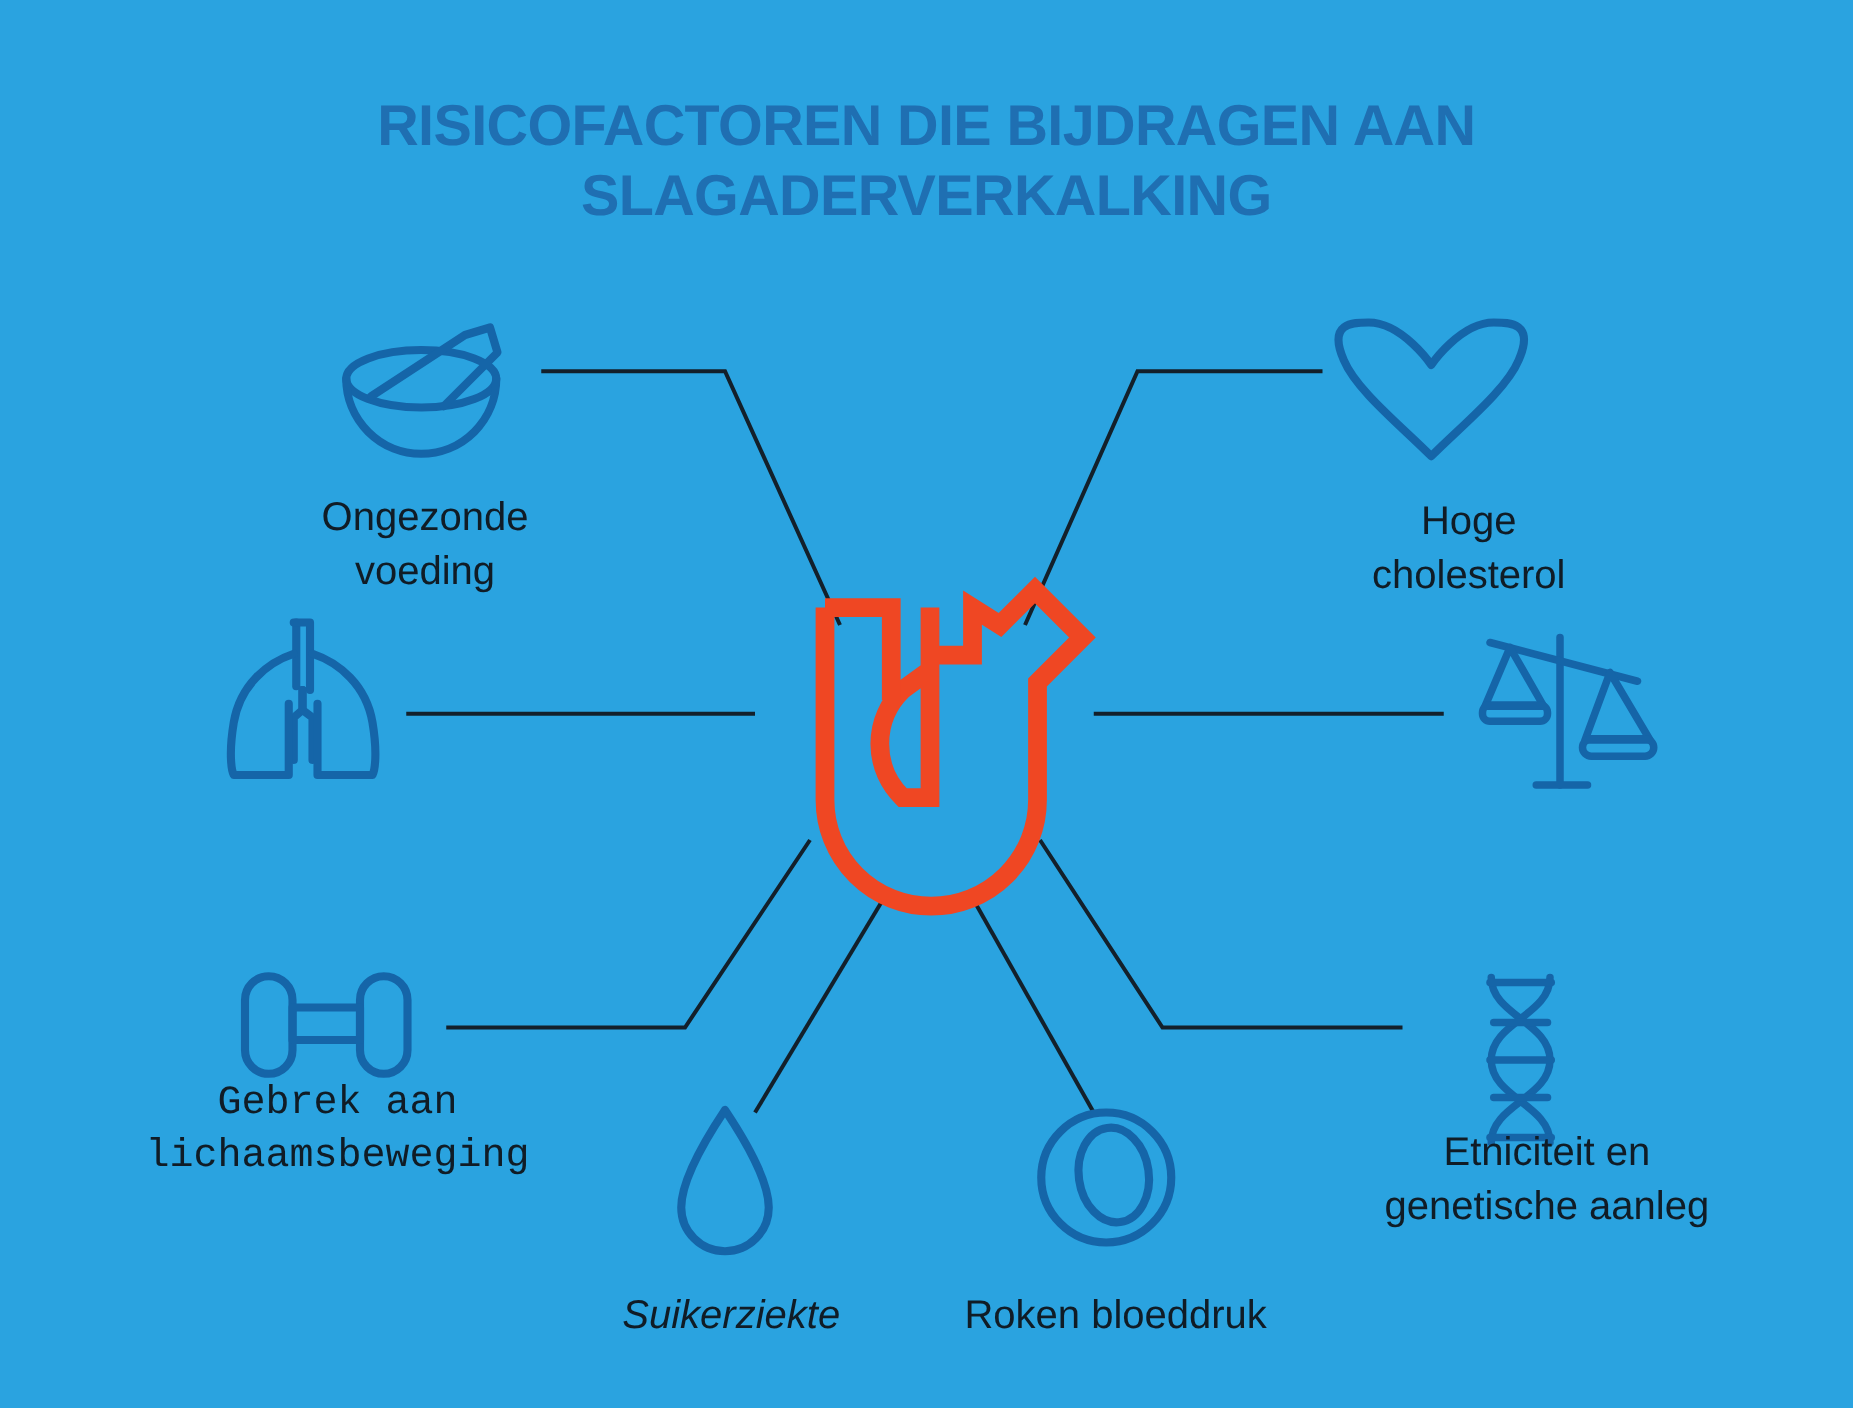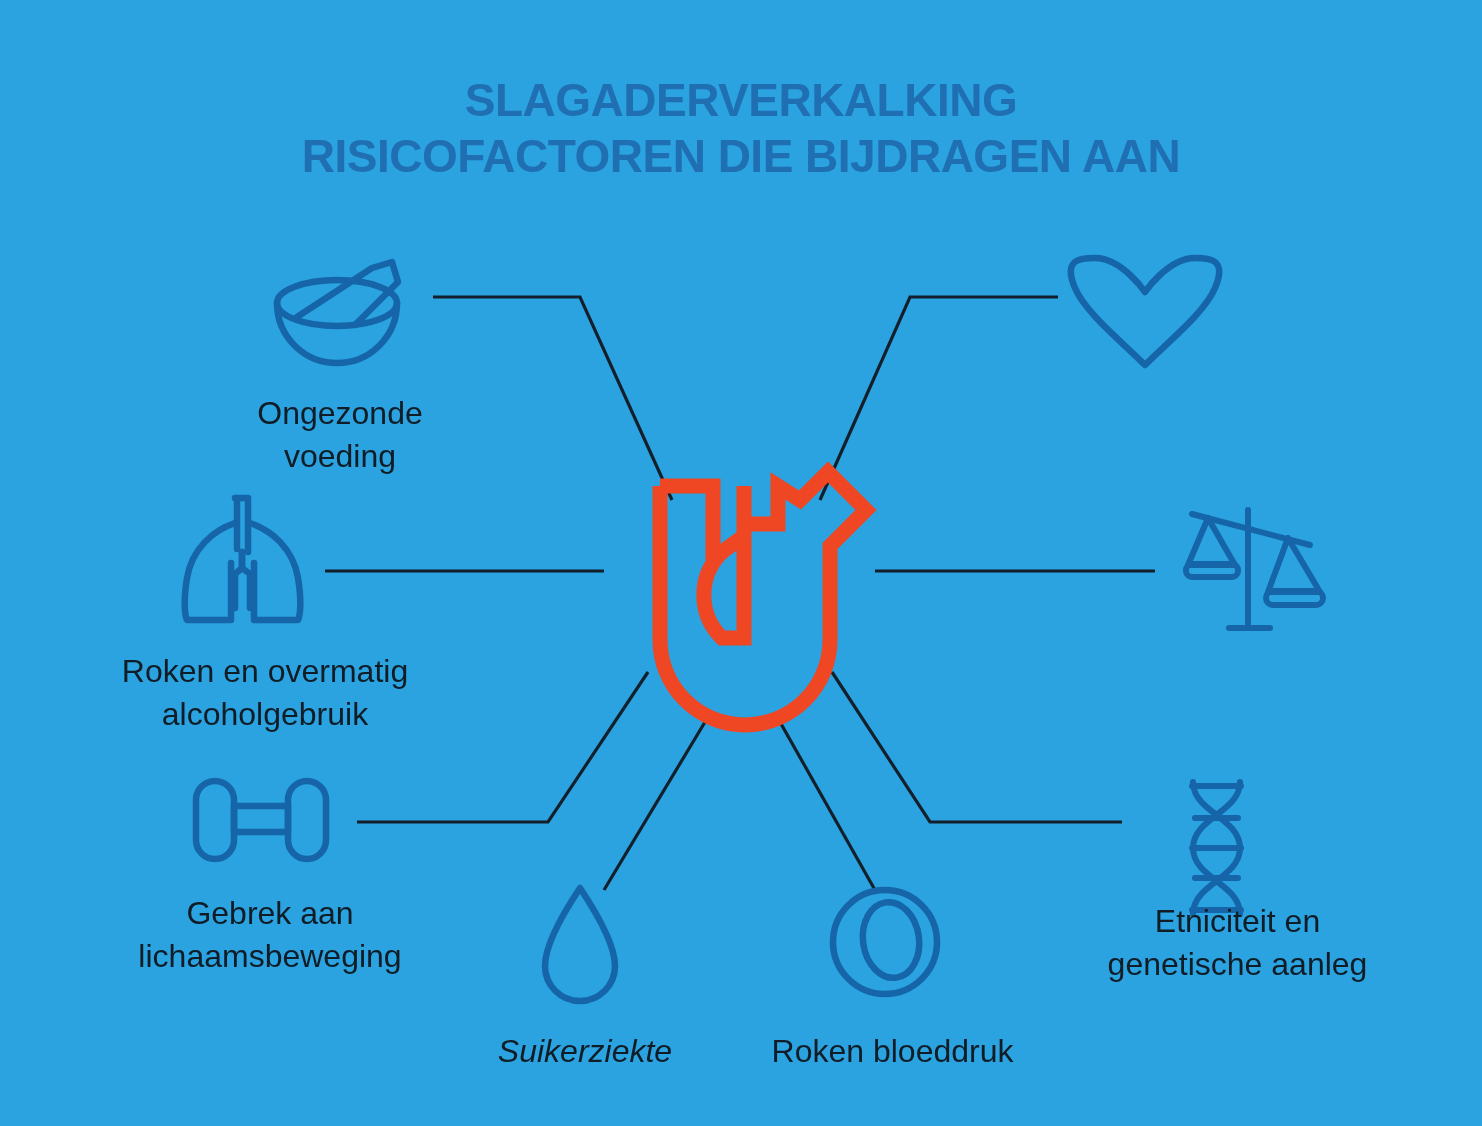--- a/index.html
+++ b/index.html
@@ -40,35 +40,35 @@
   .label {
     position: absolute;
     color: #101c26;
     font-size: 32px;
     line-height: 1.35;
     text-align: center;
     white-space: pre-line;
   }
   .label.l-food    { left: 185px;  top: 392px; width: 310px; }
   .label.l-smoke   { left: 60px;   top: 650px; width: 410px; }
-  .label.l-exer    { left: 65px;   top: 892px; width: 410px; }
+  .label.l-exer    { left: 65px;   top: 860px; width: 410px; font-family: Liberation Mono, monospace; }
   .label.l-diab    { left: 455px;  top: 1030px; width: 260px; font-style: italic; }
   .label.l-bp      { left: 755px;  top: 1030px; width: 275px; }
   .label.l-eth     { left: 1040px; top: 900px; width: 395px; text-align: center; }
   .label.l-weight  { left: 1110px; top: 650px; width: 330px; }
   .label.l-chol    { left: 1020px; top: 395px; width: 310px; }
 </style>
 </head>
 <body>
 
 <div id="stage">
 
   <div id="title">
+    <span class="line">RISICOFACTOREN DIE BIJDRAGEN AAN</span>
     <span class="line">SLAGADERVERKALKING</span>
-    <span class="line">RISICOFACTOREN DIE BIJDRAGEN AAN</span>
   </div>
 
   <svg class="layer" viewBox="0 0 1482 1126">
     <g fill="none" stroke="#13202b" stroke-width="3.2" stroke-linecap="butt">
       <path d="M433 297 L580 297 L672 500"></path>
       <path d="M1058 297 L910 297 L820 500"></path>
       <path d="M325 571 L604 571"></path>
       <path d="M875 571 L1155 571"></path>
       <path d="M357 822 L548 822 L648 672"></path>
       <path d="M1122 822 L930 822 L832 672"></path>
@@ -146,22 +146,22 @@
   </svg>
 
   <svg class="layer" viewBox="0 0 1482 1126">
     <path fill="none" stroke="#1565a8" stroke-width="6.5" stroke-linejoin="round" d="M1145 365 C1120 340 1085 312 1075 288 C1062 258 1082 258 1095 258
          C1122 258 1145 292 1145 292 C1145 292 1168 258 1195 258
          C1208 258 1228 258 1215 288 C1205 312 1170 340 1145 365 Z"></path>
   </svg>
 
   <div class="label l-food">Ongezonde
 voeding</div>
-  <div class="label l-smoke">Roken en overmatig
-alcoholgebruik</div>
   <div class="label l-exer">Gebrek aan
 lichaamsbeweging</div>
   <div class="label l-diab">Suikerziekte</div>
   <div class="label l-bp">Roken bloeddruk</div>
   <div class="label l-eth">Etniciteit en
 genetische aanleg</div>
+  <div class="label l-chol">Hoge
+cholesterol</div>
 
 </div>
 
 </body></html>

